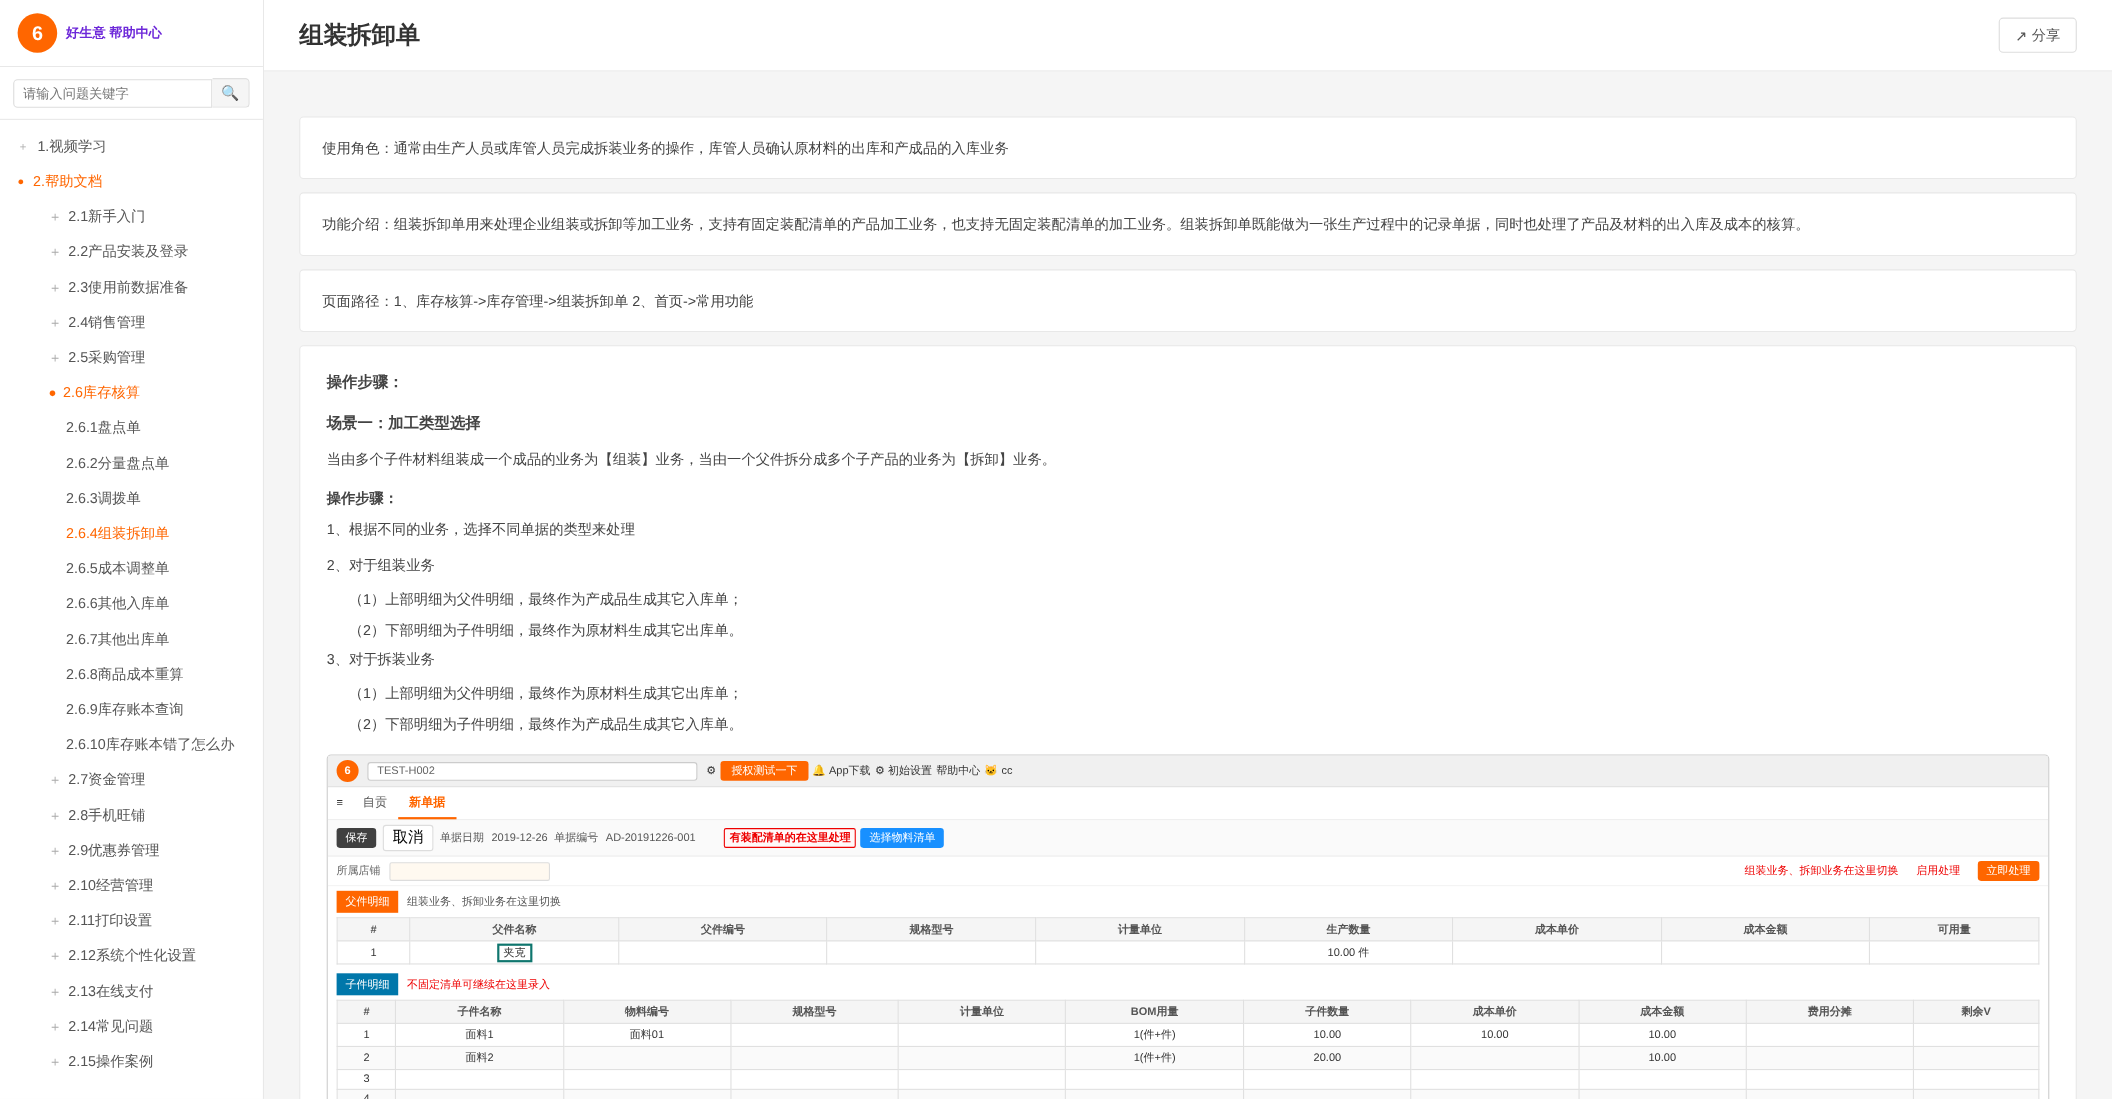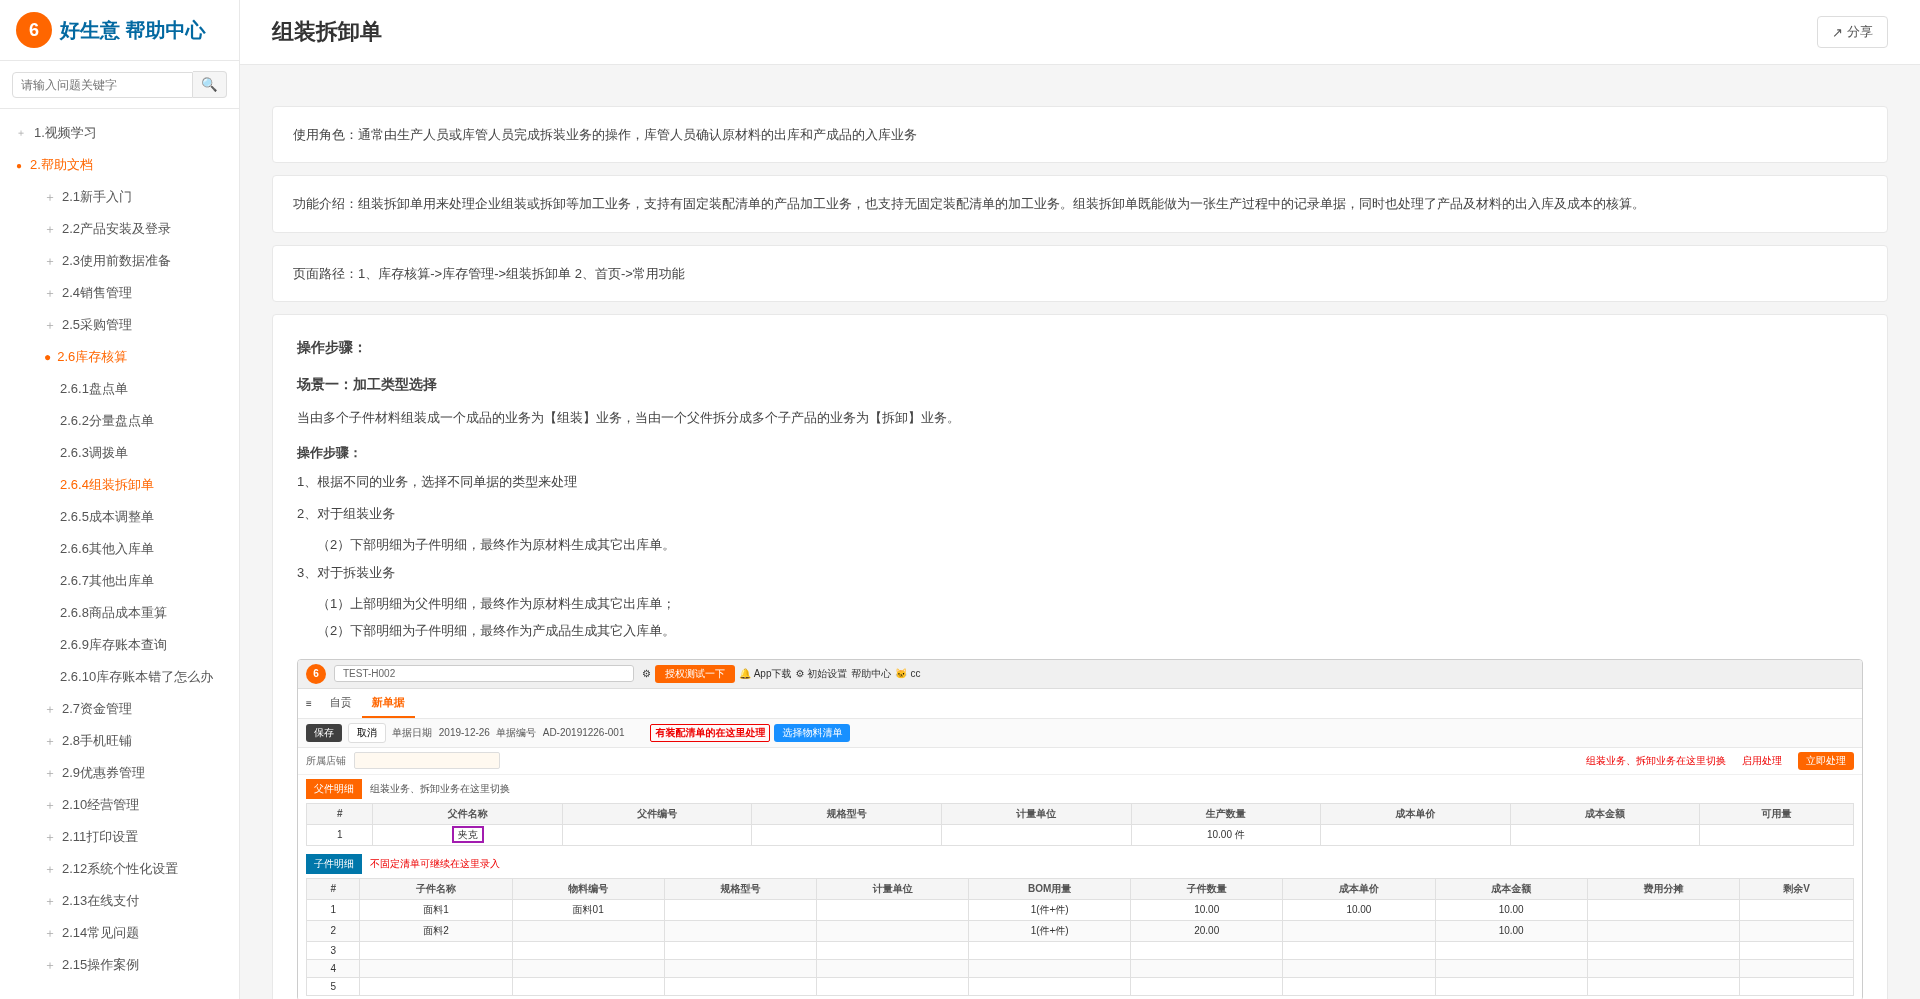--- a/index.html
+++ b/index.html
@@ -31,23 +31,23 @@
       display: flex;
       align-items: center;
       justify-content: center;
       color: #fff;
       font-size: 18px;
       font-weight: bold;
       margin-right: 8px;
       flex-shrink: 0;
     }
     .logo-text {
-      font-size: 20px;
+      font-size: 12px;
       font-weight: bold;
-      color: #0369a1;
+      color: #6d28d9;
     }
     .search-box {
       padding: 10px 12px;
       border-bottom: 1px solid #e8e8e8;
       display: flex;
       align-items: center;
       background: #fff;
     }
     .search-box input {
       flex: 1;
@@ -408,20 +408,21 @@
       <span>页面路径：1、库存核算-&gt;库存管理-&gt;组装拆卸单 2、首页-&gt;常用功能</span>
     </div>
 
     <div class="steps-box">
       <p class="op-title">操作步骤：</p>
       <p class="scene-title">场景一：加工类型选择</p>
       <p>当由多个子件材料组装成一个成品的业务为【组装】业务，当由一个父件拆分成多个子产品的业务为【拆卸】业务。</p>
       <p class="steps-title2" style="font-weight:bold;margin-top:12px;">操作步骤：</p>
       <p class="numbered">1、根据不同的业务，选择不同单据的类型来处理</p>
       <p class="numbered">2、对于组装业务</p>
+      <p class="sub-item">（1）上部明细为父件明细，最终作为产成品生成其它入库单；</p>
       <p class="sub-item">（2）下部明细为子件明细，最终作为原材料生成其它出库单。</p>
       <p class="numbered">3、对于拆装业务</p>
       <p class="sub-item">（1）上部明细为父件明细，最终作为原材料生成其它出库单；</p>
       <p class="sub-item">（2）下部明细为子件明细，最终作为产成品生成其它入库单。</p>
 
       <div class="mock-screenshot" style="margin-top:16px;">
 
         <div class="ms-topbar">
           <div class="ms-topbar-logo">6</div>
           <div class="ms-url">TEST-H002</div>
@@ -438,21 +439,21 @@
         <div class="ms-nav">
           <div style="display:flex;align-items:center;gap:2px;padding-right:8px;font-size:10px;">
             <span>≡</span>
           </div>
           <div class="ms-nav-tab">自贡</div>
           <div class="ms-nav-tab active">新单据</div>
         </div>
 
         <div class="ms-toolbar">
           <button style="background:#404040;color:#fff;border:none;border-radius:3px;padding:2px 8px;font-size:10px;">保存</button>
-          <button style="background:#fff;border:1px solid #ddd;border-radius:3px;padding:2px 8px;font-size:10px;">取消</button>
+          <button style="background:#fff;border:1px solid #ddd;border-radius:3px;padding:2px 8px;font-size:14px;">取消</button>
           <span style="font-size:10px;color:#555;">
             <span>单据日期</span>
             <span style="margin-left:4px;">2019-12-26</span>
           </span>
           <span style="font-size:10px;color:#555;">
             <span>单据编号</span>
             <span style="margin-left:4px;">AD-20191226-001</span>
           </span>
 
           <span style="position:relative;display:inline-flex;align-items:center;gap:4px;margin-left:20px;">
@@ -488,21 +489,21 @@
                 <th>计量单位</th>
                 <th>生产数量</th>
                 <th>成本单价</th>
                 <th>成本金额</th>
                 <th>可用量</th>
               </tr>
             </thead>
             <tbody>
               <tr>
                 <td>1</td>
-                <td><span style="border:2px solid #a21caf;padding:1px 4px;font-size:10px;">夹克</span></td>
+                <td><span style="border:2px solid #0f766e;padding:1px 4px;font-size:10px;">夹克</span></td>
                 <td></td>
                 <td></td>
                 <td></td>
                 <td>10.00 件</td>
                 <td></td>
                 <td></td>
                 <td></td>
               </tr>
             </tbody>
           </table>

